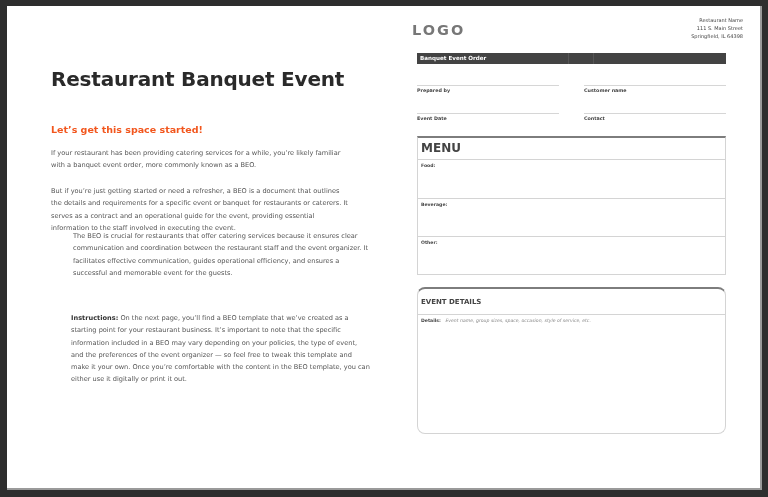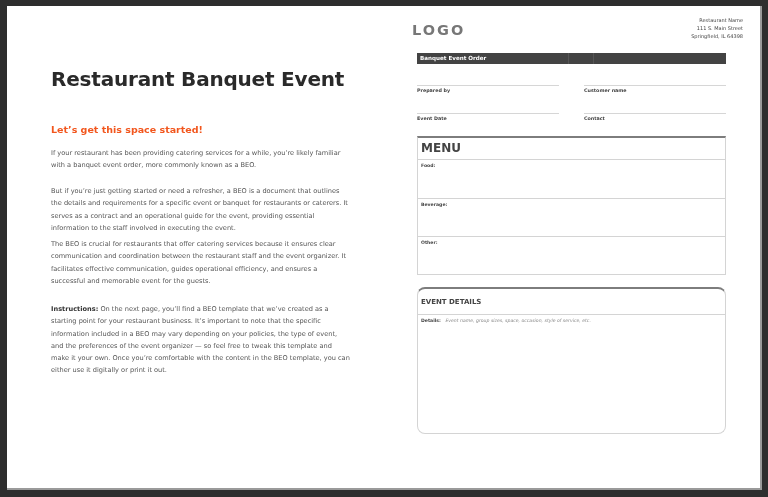--- a/index.html
+++ b/index.html
@@ -41,22 +41,22 @@
     position: absolute;
     left: 44px;
     width: 300px;
     font-family: "DejaVu Sans", sans-serif;
     font-size: 6.6px;
     line-height: 12.3px;
     color: #555555;
   }
   .p1 { top: 141px; }
   .p2 { top: 179px; }
-  .p3 { top: 232px; }
-  .p4 { top: 297px; }
+  .p3 { top: 224px; margin-left: 22px; }
+  .p4 { top: 306px; margin-left: 20px; }
   .body-text b { color: #333; }
 
   
   .logo {
     position: absolute;
     left: 405px; top: 16px;
     font-family: "DejaVu Sans", sans-serif;
     font-weight: bold;
     font-size: 14.5px;
     letter-spacing: 2px;

